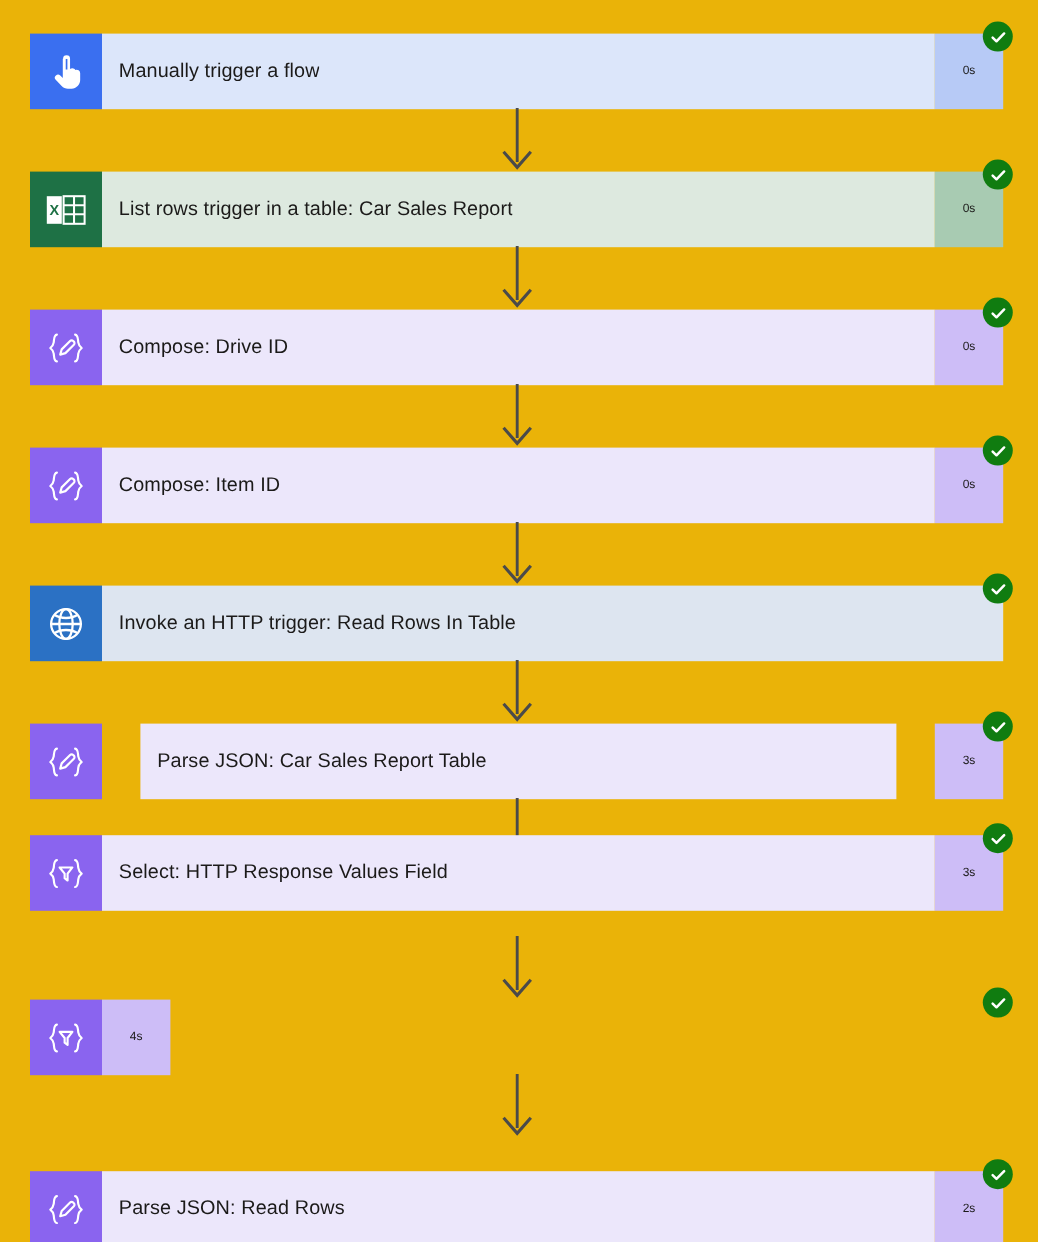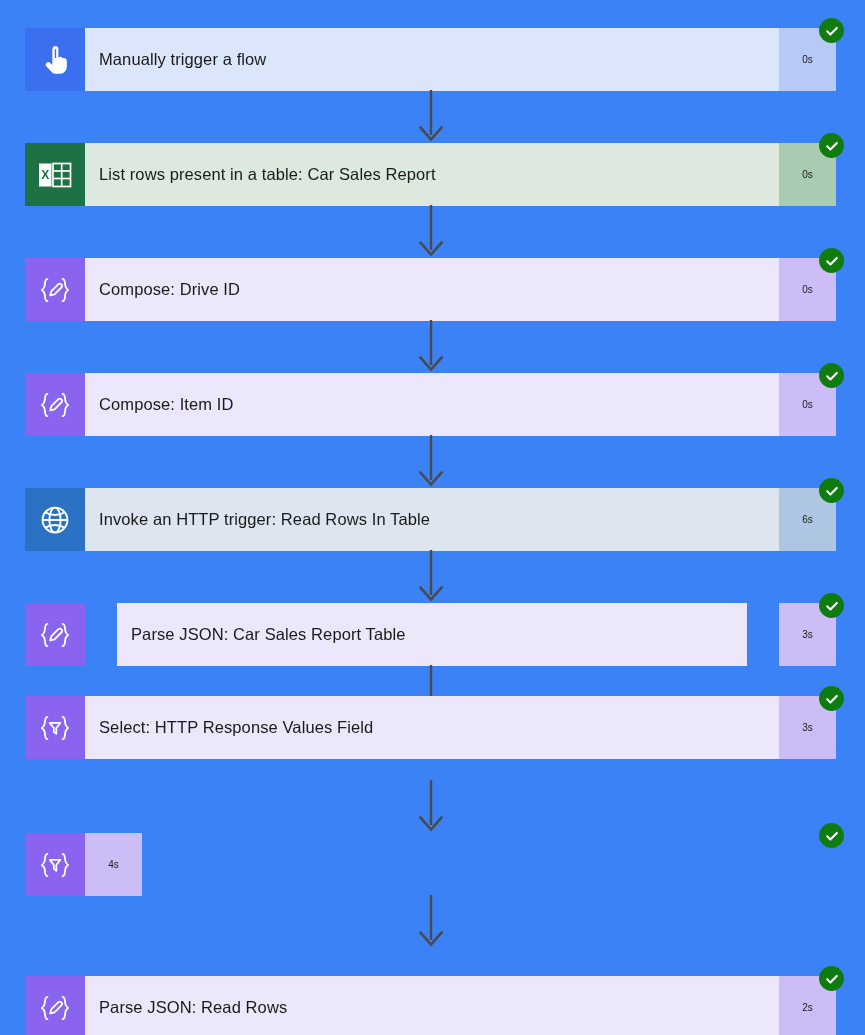--- a/index.html
+++ b/index.html
@@ -13,21 +13,21 @@
     height: 1035px;
     overflow: hidden;
     font-family: "Liberation Sans", sans-serif;
     -webkit-font-smoothing: antialiased;
   }
 
   #flow-canvas {
     position: relative;
     width: 865px;
     height: 1035px;
-    background: #3b82f6;
+    background: #eab308;
   }
 
   
   .connector {
     position: absolute;
     left: 411px;
     width: 40px;
     pointer-events: none;
   }
   .connector svg { display: block; }
@@ -145,21 +145,21 @@
           <text x="7.2" y="20.4" font-family="Liberation Sans, sans-serif" font-size="12" font-weight="bold" fill="#1e7145" text-anchor="middle">X</text>
           <g stroke="#ffffff" stroke-width="1.7" fill="none">
             <rect x="15" y="4.5" width="17.5" height="23"></rect>
             <line x1="15" y1="12" x2="32.5" y2="12"></line>
             <line x1="15" y1="19.5" x2="32.5" y2="19.5"></line>
             <line x1="23.7" y1="4.5" x2="23.7" y2="27.5"></line>
           </g>
         </svg>
       </div>
       <div class="card-body">
-        <span class="card-title">List rows present in a table: Car Sales Report</span>
+        <span class="card-title">List rows trigger in a table: Car Sales Report</span>
       </div>
       <div class="card-duration">0s</div>
       <div class="status-badge">
         <svg width="14" height="14" viewBox="0 0 14 14" aria-hidden="true">
           <path d="M2.2 7.3 5.4 10.4 11.8 3.9" fill="none" stroke="#ffffff" stroke-width="2.1" stroke-linecap="round" stroke-linejoin="round"></path>
         </svg>
       </div>
     </div>
     <div class="connector" style="top: 205px;">
       <svg width="40" height="52" viewBox="0 0 40 52" aria-hidden="true">
@@ -227,21 +227,20 @@
             <ellipse cx="16" cy="16" rx="5.6" ry="12.4"></ellipse>
             <line x1="3.6" y1="16" x2="28.4" y2="16"></line>
             <path d="M6.2 8.3c2.6 1.7 6 2.7 9.8 2.7s7.2-1 9.8-2.7"></path>
             <path d="M6.2 23.7c2.6-1.7 6-2.7 9.8-2.7s7.2 1 9.8 2.7"></path>
           </g>
         </svg>
       </div>
       <div class="card-body">
         <span class="card-title">Invoke an HTTP trigger: Read Rows In Table</span>
       </div>
-      <div class="card-duration">6s</div>
       <div class="status-badge">
         <svg width="14" height="14" viewBox="0 0 14 14" aria-hidden="true">
           <path d="M2.2 7.3 5.4 10.4 11.8 3.9" fill="none" stroke="#ffffff" stroke-width="2.1" stroke-linecap="round" stroke-linejoin="round"></path>
         </svg>
       </div>
     </div>
     <div class="connector" style="top: 550px;">
       <svg width="40" height="52" viewBox="0 0 40 52" aria-hidden="true">
         <line x1="20" y1="0" x2="20" y2="45" stroke="#4a4a4a" stroke-width="2.4"></line>
         <path d="M9.5 37.5 20 49.5 30.5 37.5" fill="none" stroke="#4a4a4a" stroke-width="2.6" stroke-linecap="square" stroke-linejoin="miter"></path>

